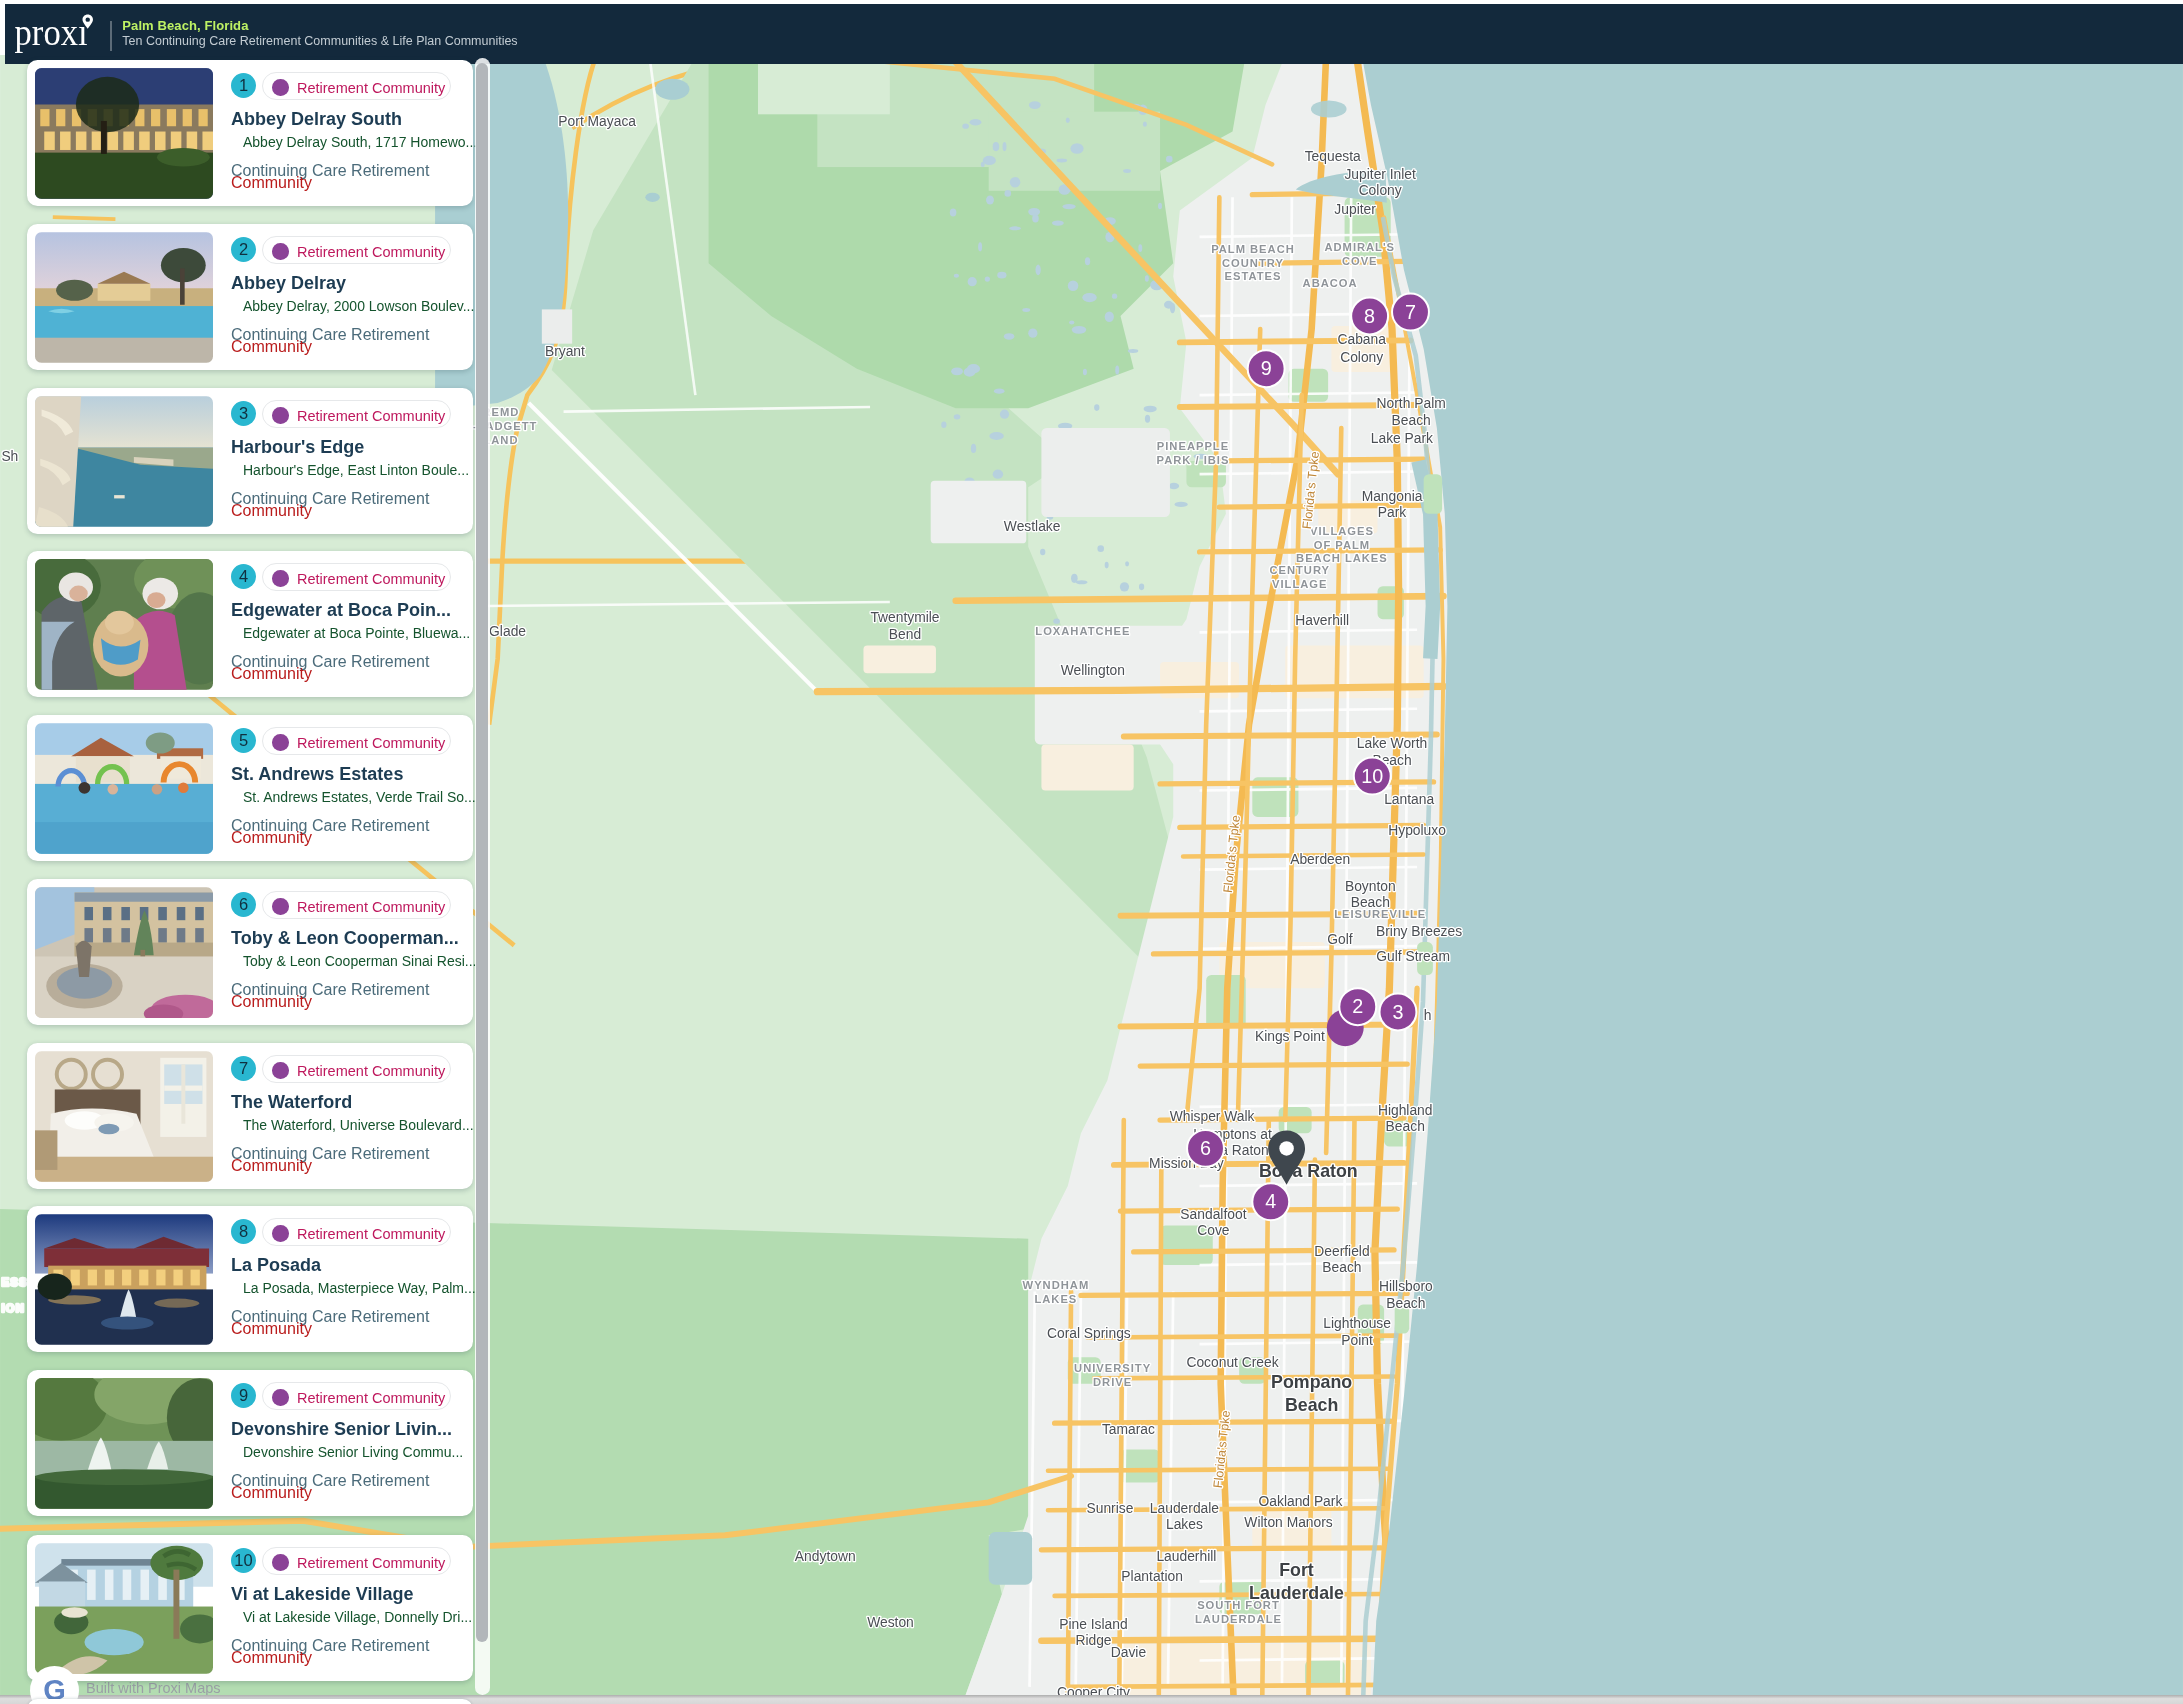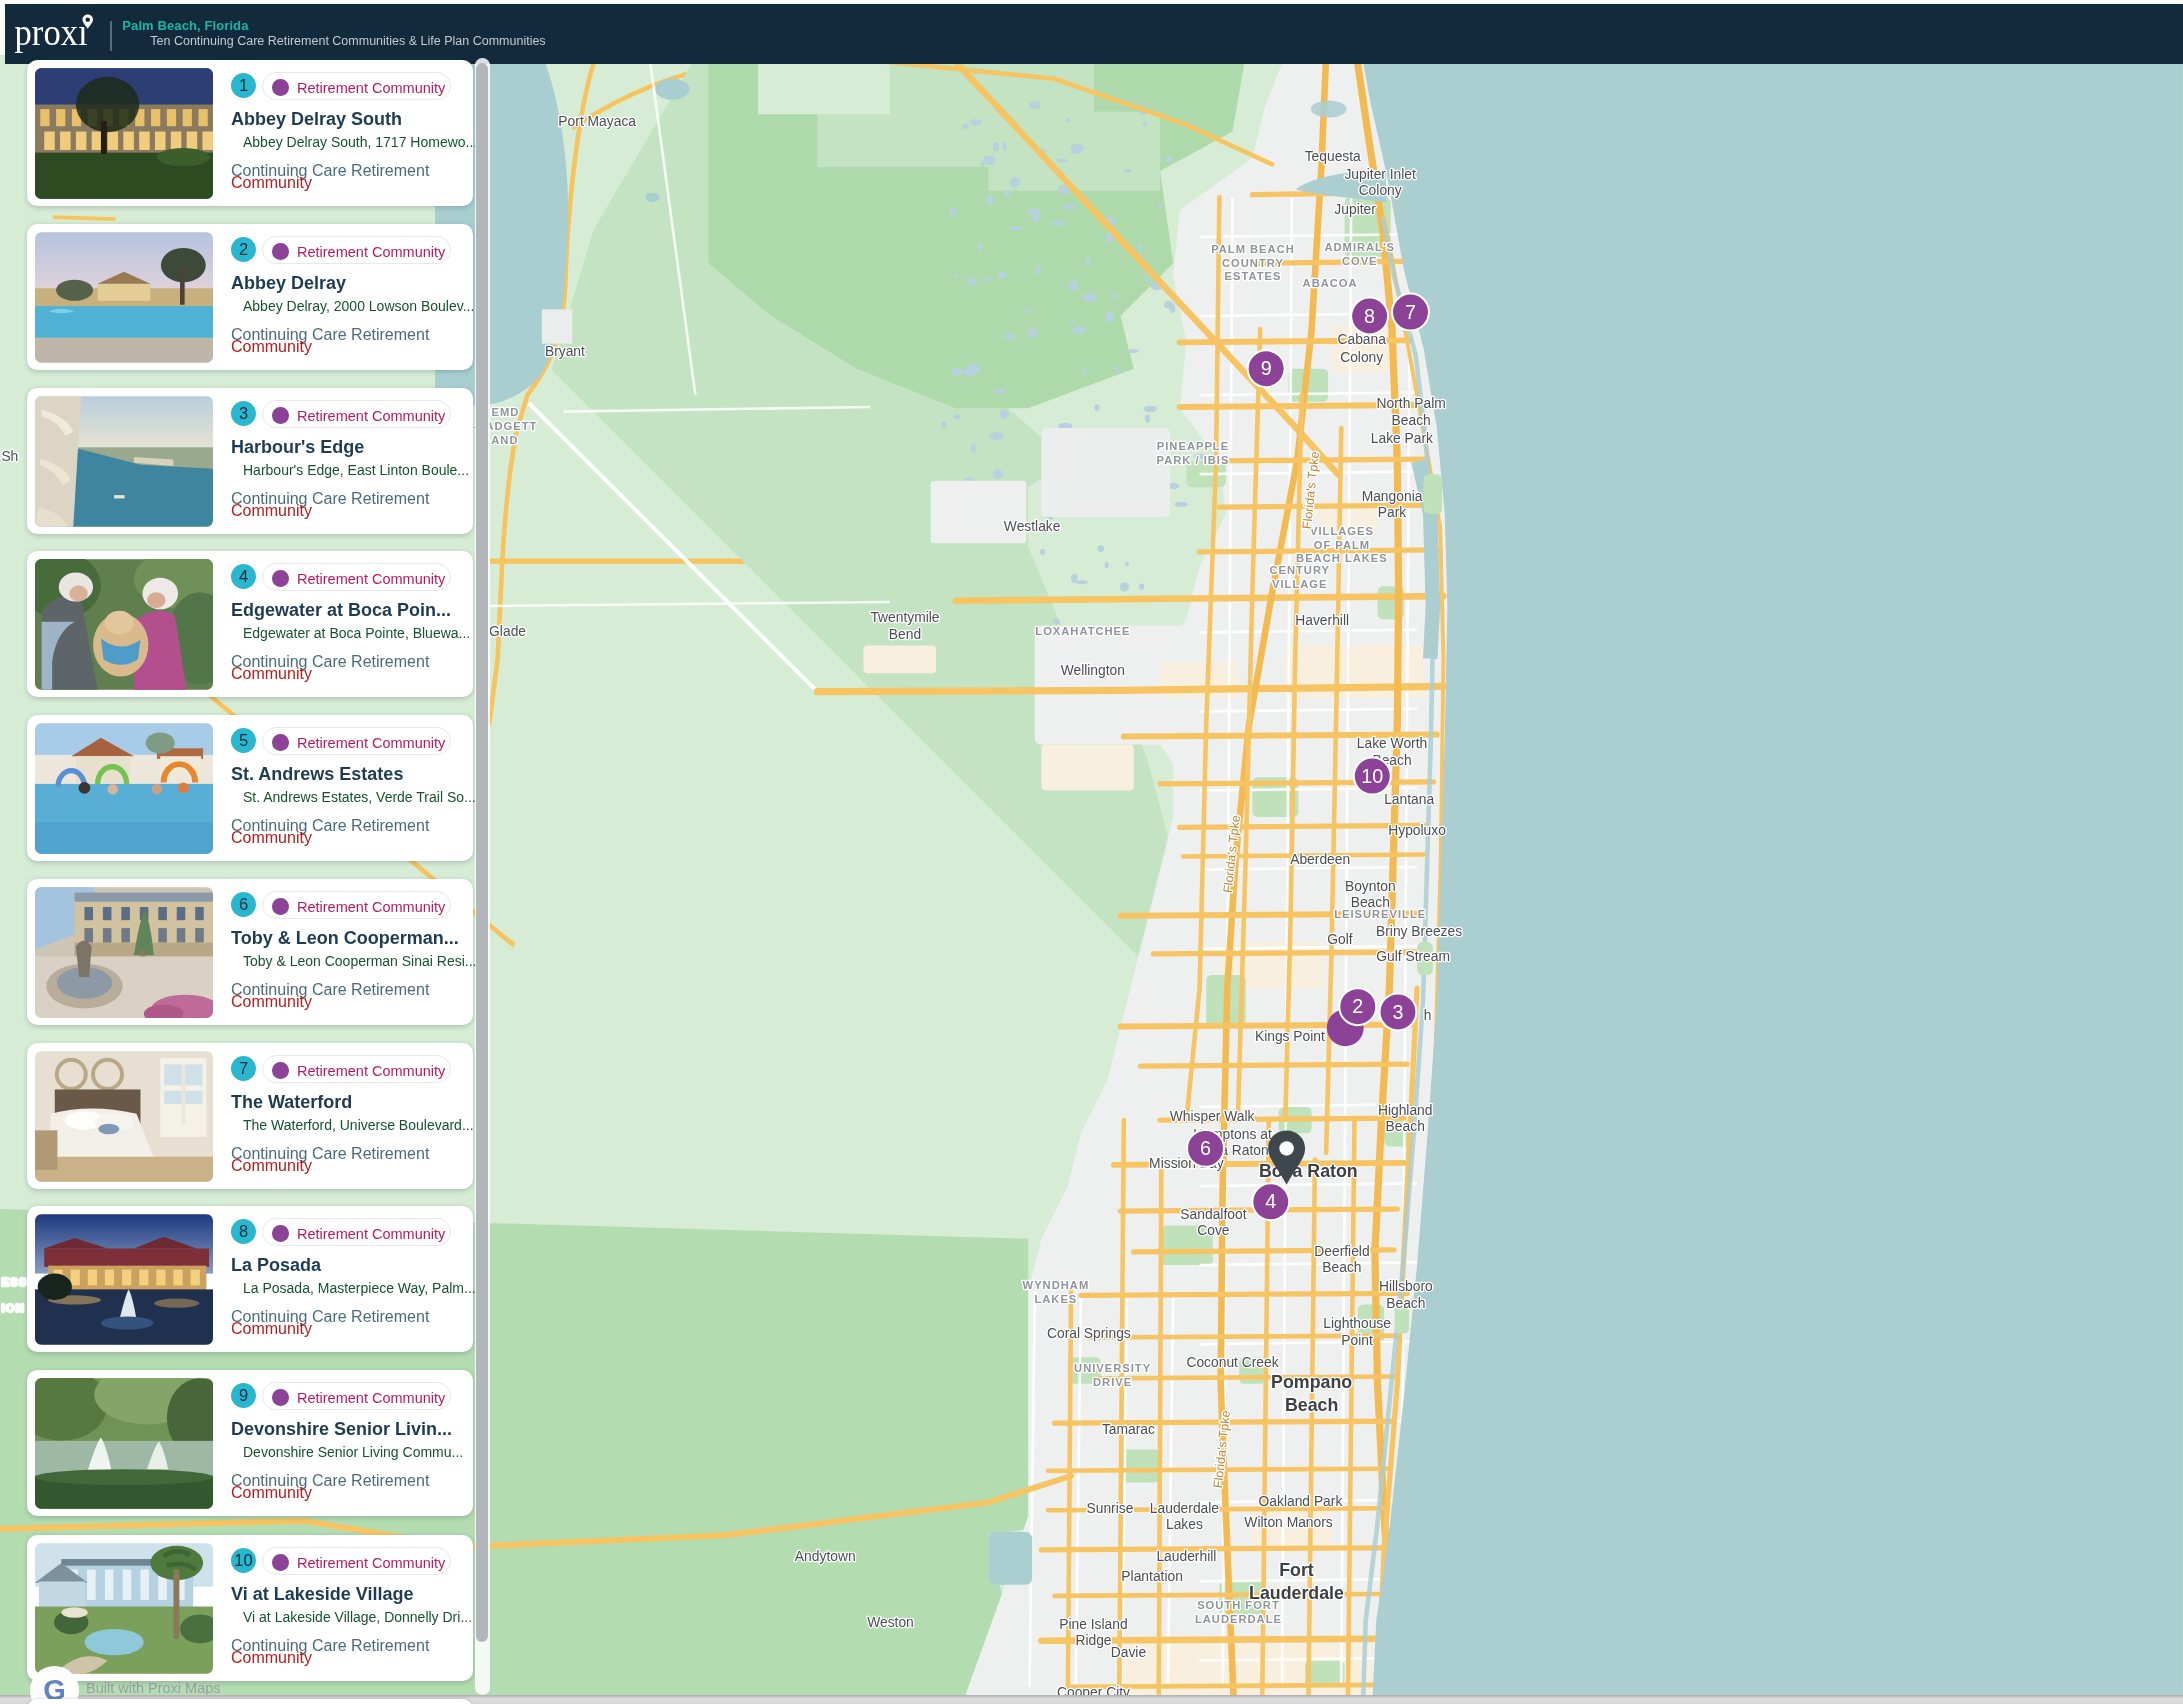--- a/index.html
+++ b/index.html
@@ -1,21 +1,21 @@
 <!DOCTYPE html>
 <html style="font-size:10.5px"><head><meta charset="utf-8">
 <style>
 * { margin:0; padding:0; box-sizing:border-box; }
 html,body { width:2183px; height:1705px; overflow:hidden; background:#fff; font-family:"Liberation Sans",sans-serif; }
 #map { position:absolute; left:0; top:55px; width:2183px; height:1649px; }
 #header { position:absolute; left:5.3px; top:4px; right:0; height:60px; background:#13293c; }
 #logo { position:absolute; left:8px; top:0px; }
 #hsep { position:absolute; left:105px; top:16.5px; width:2px; height:30px; background:#76828c; opacity:0.75; }
-#htitle { position:absolute; left:117px; top:14px; font-size:13px; font-weight:700; color:#14b8a6; letter-spacing:0.1px; }
-#hsub { position:absolute; left:117px; top:30px; font-size:12.5px; color:#c3ccd3;margin-left:28px; }
+#htitle { position:absolute; left:117px; top:14px; font-size:13px; font-weight:700; color:#bef264; letter-spacing:0.1px; }
+#hsub { position:absolute; left:117px; top:30px; font-size:12.5px; color:#c3ccd3; }
 .card { position:absolute; left:27px; width:446px; height:146px; background:#fff; border-radius:10.5px; box-shadow:0 1.3px 5.3px rgba(30,60,70,0.22); }
 .ph { position:absolute; left:8px; top:8px; width:178px; height:131px; border-radius:6.6px; overflow:hidden; }
 .badge { position:absolute; left:204px; top:13px; width:25px; height:25px; border-radius:50%; background:#29b7d0; color:#10303f; font-size:16.5px; text-align:center; line-height:25px; }
 .pill { position:absolute; left:235px; top:12px; width:189px; height:28px; border:1.3px solid #e6e8ea; border-radius:14.5px; background:#fff; }
 .dot { position:absolute; left:9.2px; top:6px; width:16.5px; height:16.5px; border-radius:50%; background:#8b4297; }
 .pt { position:absolute; left:34px; top:6.6px; font-size:14.5px; color:#be185d; white-space:nowrap; }
 .ct { position:absolute; left:204px; top:49px; font-size:18px; font-weight:700; color:#1d3c53; white-space:nowrap; }
 .ca { position:absolute; left:216px; top:74px; font-size:14px; color:#14532d; white-space:nowrap; }
 .cc1 { position:absolute; left:204px; top:102px; font-size:16px; color:#4b6b7a; }
 .cc2 { position:absolute; left:204px; top:114px; font-size:16px; color:#b91c1c; }

